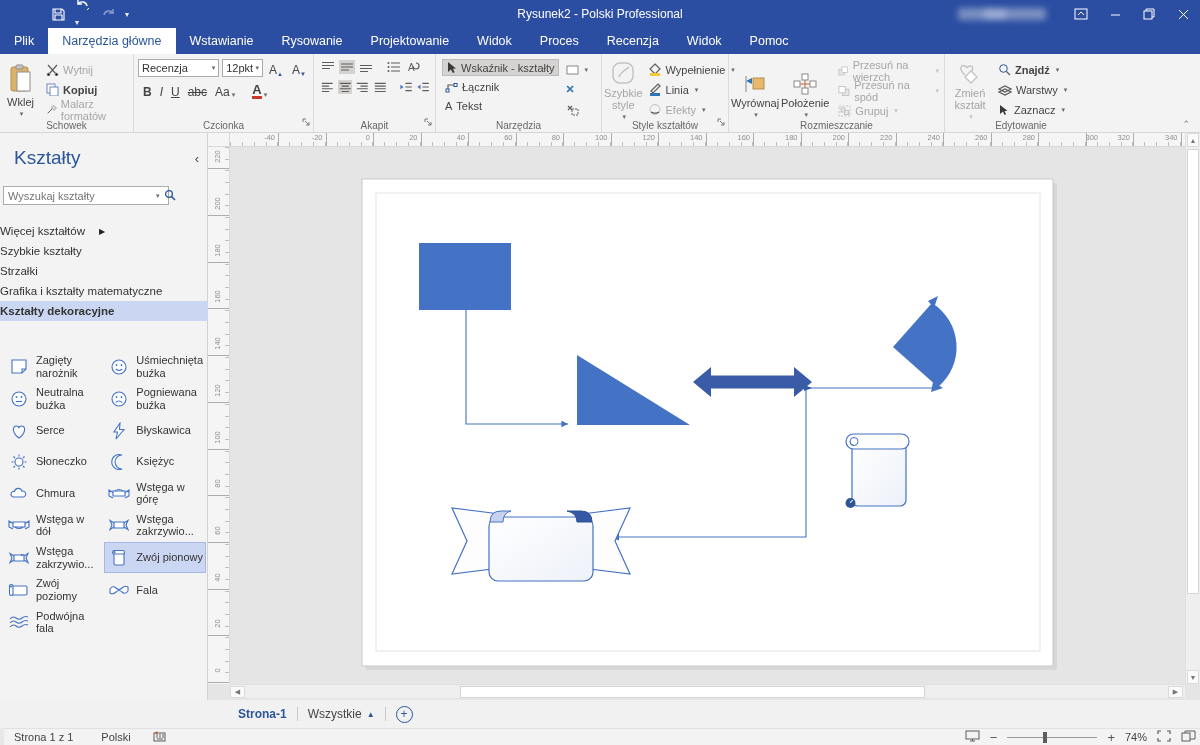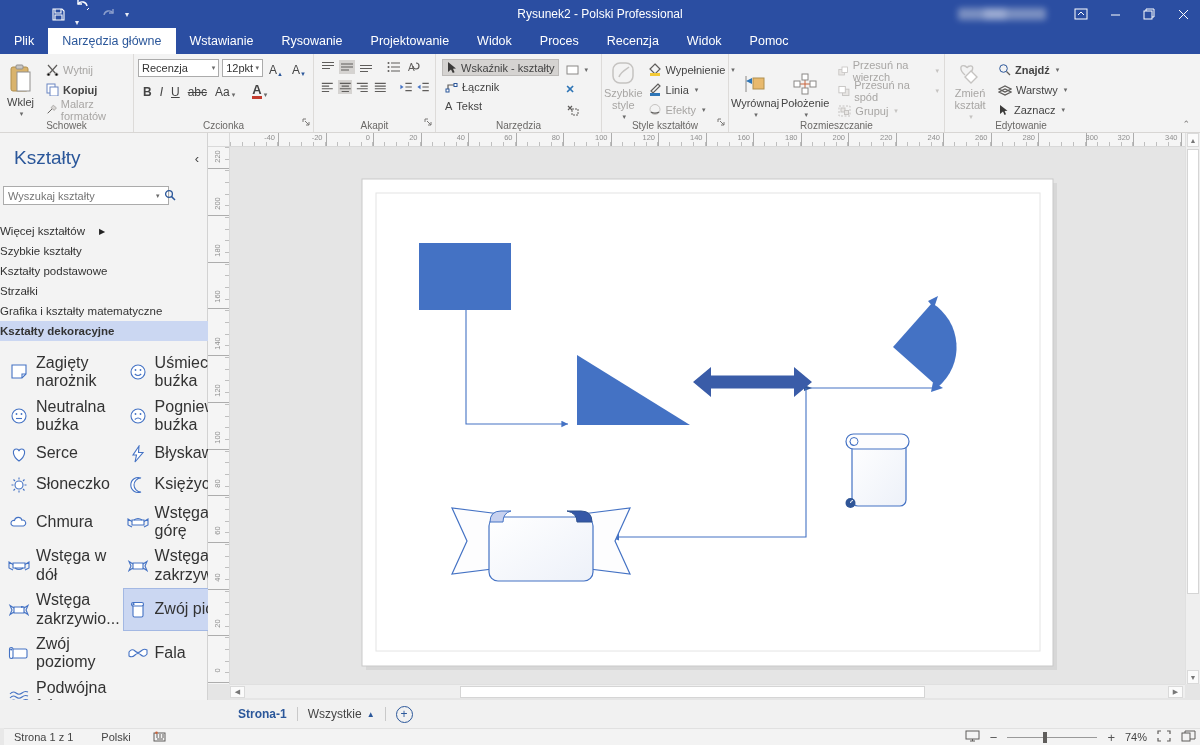--- a/index.html
+++ b/index.html
@@ -48,21 +48,21 @@
   .panel-collapse { position:absolute; right:8px; top:18px; font-size:13px; color:#444; }
   .searchbox { position:absolute; left:3px; top:53px; width:166px; height:19px; background:#fff; border:1px solid #ABABAB; display:flex; align-items:center; }
   .searchbox input { border:none; outline:none; flex:1; font-size:11px; color:#444; padding:0 4px; font-family:"Liberation Sans",sans-serif; background:transparent; }
   .cats { position:absolute; left:0; top:88px; width:208px; }
   .cat { height:20px; display:flex; align-items:center; font-size:11.5px; color:#333; }
   .cat.selected { background:#CBD7F2; font-weight:bold; }
   .cat .arr { margin-left:14px; font-size:8px; color:#222; }
   .stencil { position:absolute; left:4px; top:218px; width:202px; display:grid; grid-template-columns:1fr 1fr; grid-auto-rows:minmax(30px,auto); row-gap:1px; }
   .sitem { display:flex; align-items:center; gap:5px; padding:2px 2px; border:1px solid transparent; }
   .sitem.selected { background:#CBD7F2; border:1px solid #A3B8E3; }
-  .sitem .slabel { font-size:16px; color:#333; line-height:1.15; }
+  .sitem .slabel { font-size:11px; color:#333; line-height:1.15; }
   .sicon { flex:0 0 24px; display:flex; justify-content:center; }
   .sicon path, .sicon circle, .sicon rect, .sicon polygon { stroke:#4472C4; stroke-width:1.1; fill:#fff; }
   .sicon .fillb { fill:#4472C4; stroke:none; }
   .sicon .nofill { fill:none; }
 
   
   .canvas-zone { position:absolute; left:208px; top:133px; width:992px; height:567px; background:#E5E5E5; }
   .ruler-corner { position:absolute; left:0; top:0; width:22px; height:14px; background:#F5F5F5; border-right:1px solid #D9D9D9; border-bottom:1px solid #D9D9D9; }
   .ruler-top { position:absolute; left:22px; top:0; width:955px; height:14px; background:#F5F5F5; border-bottom:1px solid #D9D9D9; overflow:hidden; }
   .ruler-top::after { content:""; position:absolute; left:0; right:0; bottom:0; height:4px;
@@ -489,23 +489,20 @@
             <path d="M7.6,7.6 L11,11" stroke="#2B579A" stroke-width="1.5"></path>
           </svg></span>
     </div>
     <div class="cats">
       <div class="cat">
           <span>Więcej kształtów</span>
           <span class="arr">▶</span>
         </div>
       <div class="cat">
           <span>Szybkie kształty</span>
-        </div>
-      <div class="cat">
-          <span>Kształty podstawowe</span>
         </div>
       <div class="cat">
           <span>Strzałki</span>
         </div>
       <div class="cat">
           <span>Grafika i kształty matematyczne</span>
         </div>
       <div class="cat selected">
           <span>Kształty dekoracyjne</span>
         </div>

